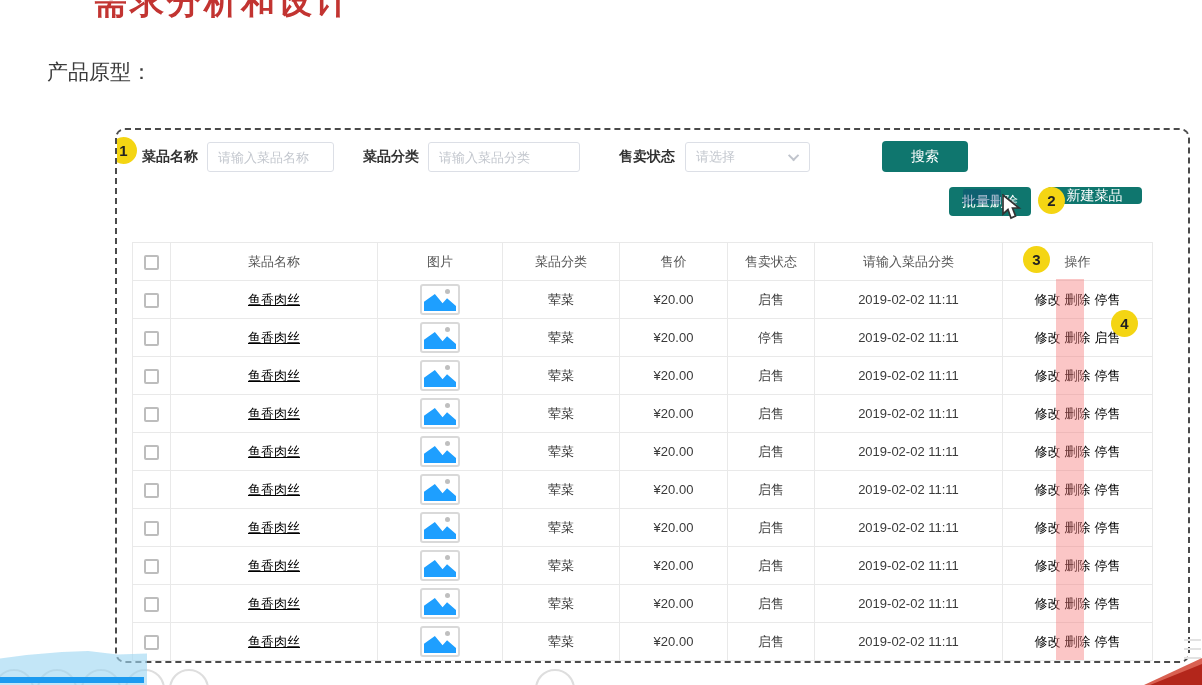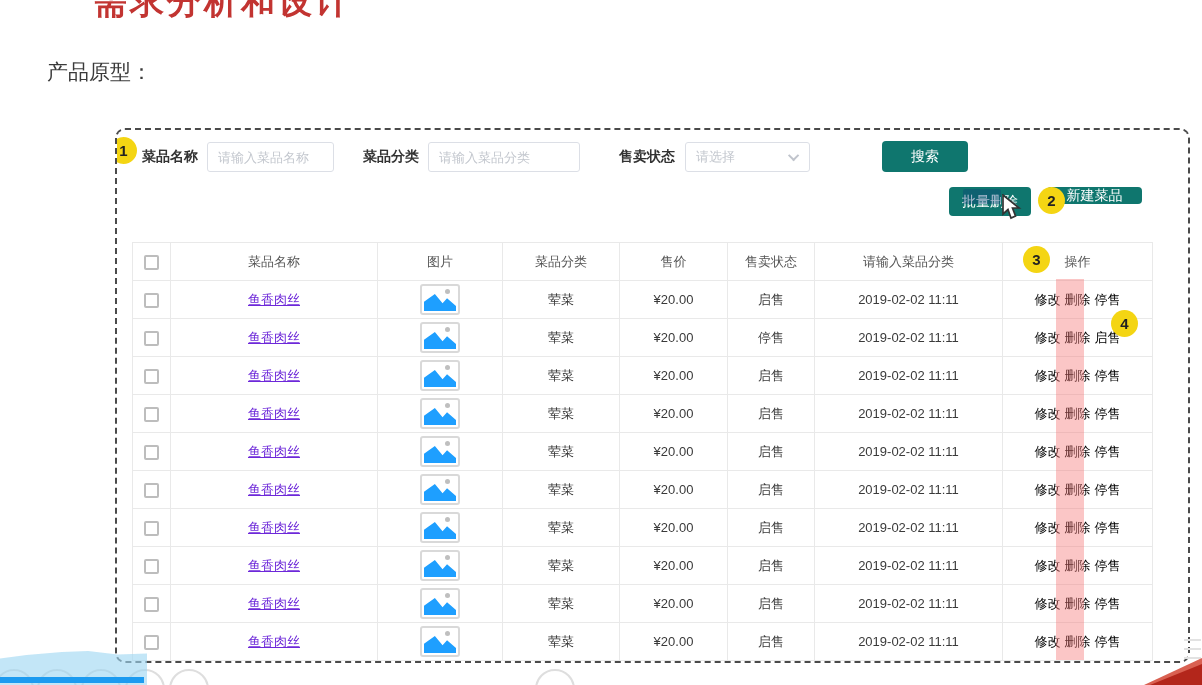--- a/index.html
+++ b/index.html
@@ -67,21 +67,21 @@
   }
   .grid th, .grid td {
     border:1px solid #E9E9E9; height:38px; text-align:center;
     font-weight:normal; color:#3a3a3a; overflow:hidden;
   }
   .grid th { color:#555; background:#fff; }
   .checkbox {
     width:15px; height:15px; border:2px solid #BDBDBD; border-radius:2px;
     background:#fff; display:inline-block; vertical-align:middle; cursor:pointer;
   }
-  .dish-link { text-decoration:underline; color:#6d28d9; cursor:pointer; }
+  .dish-link { text-decoration:underline; color:#000000; cursor:pointer; }
   .img-ph {
     width:40px; height:31px; border:2px solid #D9D9D9; border-radius:3px; background:#fff;
     display:inline-block; position:relative; vertical-align:middle; cursor:pointer;
   }
   .img-ph .mountain {
     position:absolute; left:2px; right:2px; bottom:2px; height:17px; background:#1E9FFF;
     clip-path:polygon(0 100%, 0 45%, 34% 0, 58% 55%, 72% 25%, 100% 70%, 100% 100%);
   }
   .img-ph .sun {
     position:absolute; right:8px; top:3px; width:5px; height:5px; border-radius:50%; background:#BFBFBF;

